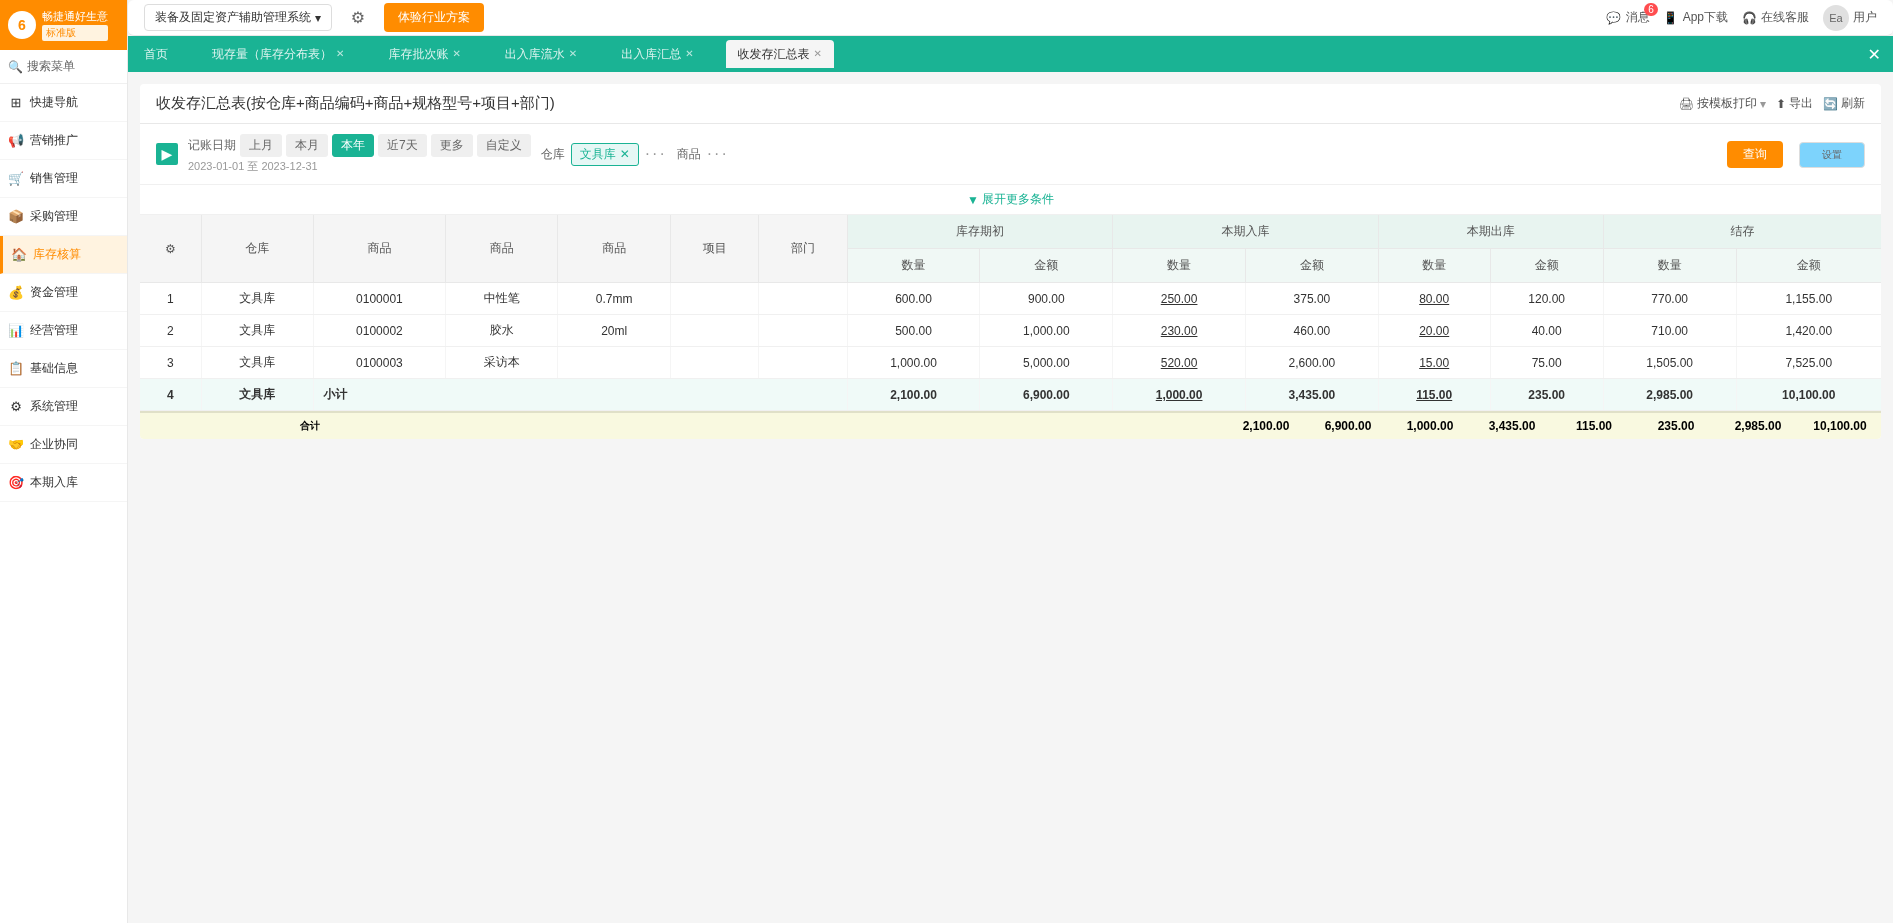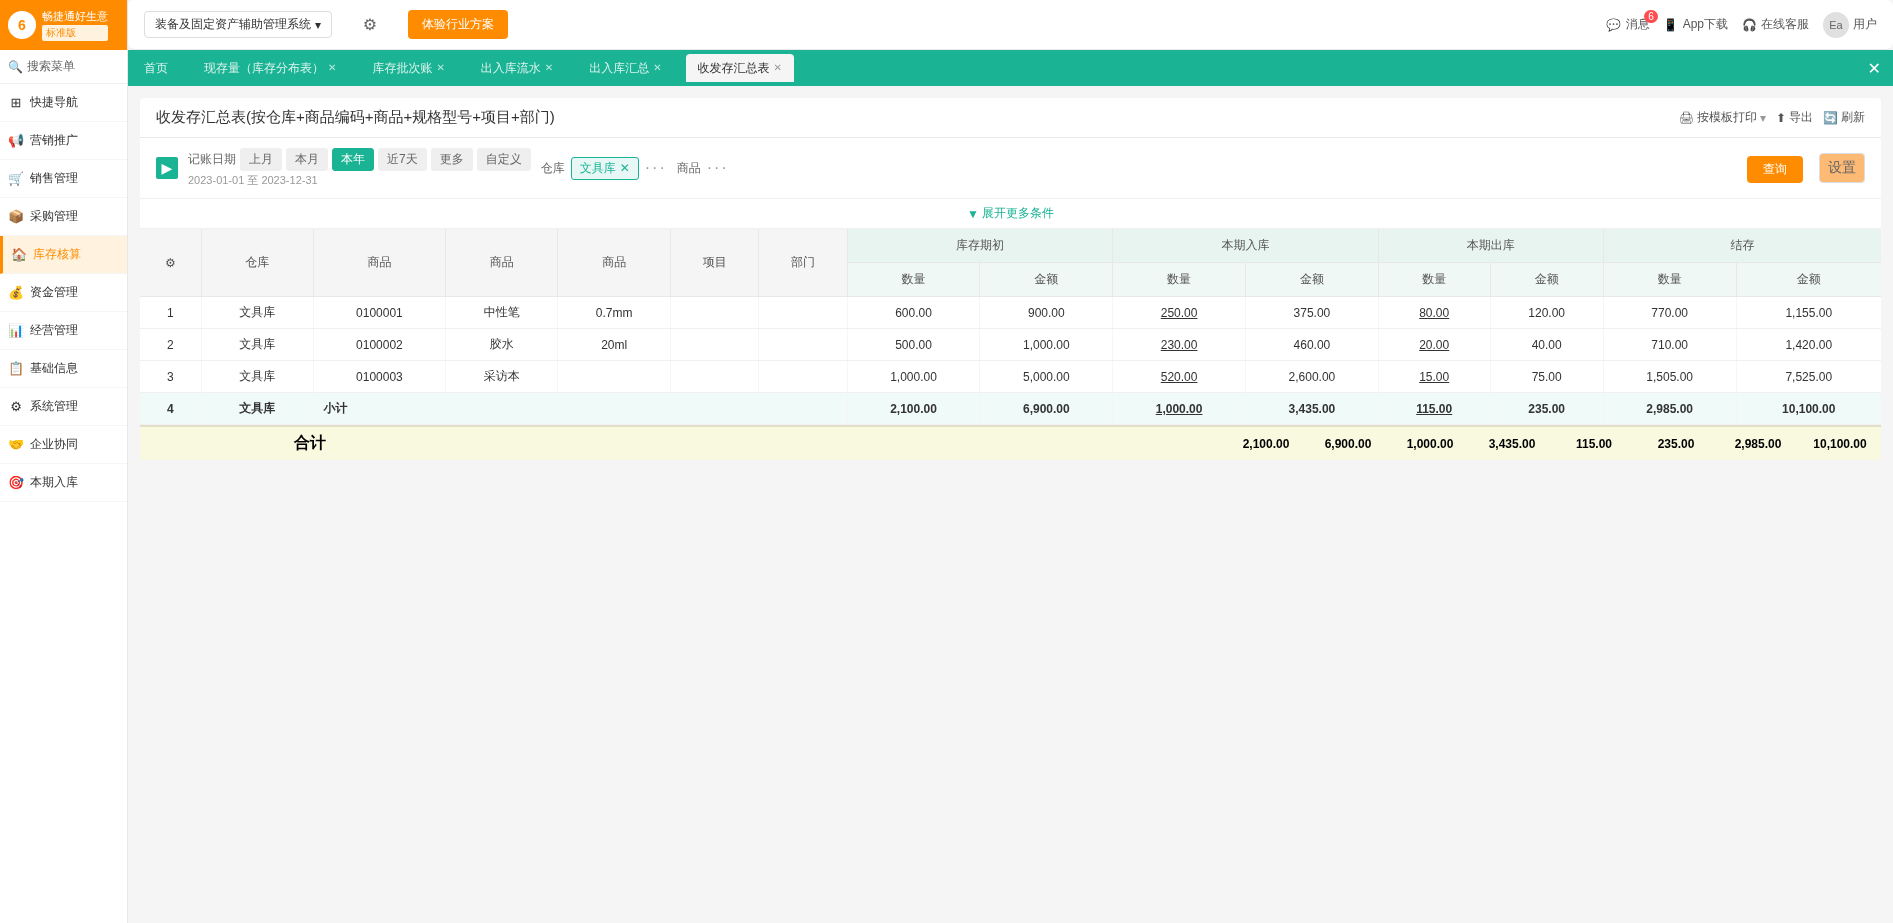--- a/index.html
+++ b/index.html
@@ -13,49 +13,49 @@
     .sidebar-search { padding: 8px; display: flex; align-items: center; gap: 4px; cursor: pointer; color: #666; border-bottom: 1px solid #f0f0f0; }
     .sidebar-item { padding: 10px 8px; display: flex; align-items: center; gap: 6px; cursor: pointer; color: #333; border-bottom: 1px solid #f5f5f5; }
     .sidebar-item.active { background: #fff3e0; color: #ff8c00; border-left: 3px solid #ff8c00; }
     .sidebar-item-icon { width: 16px; height: 16px; display: flex; align-items: center; justify-content: center; font-size: 13px; }
     .sidebar-item-label { font-size: 12px; }
 
     
     .main { flex: 1; display: flex; flex-direction: column; overflow: hidden; }
 
     
-    .topbar { background: #fff; height: 50px; display: flex; align-items: center; padding: 0 16px; border-bottom: 1px solid #e8e8e8; gap: 24px; border-radius: 6px; }
+    .topbar { background: #fff; height: 36px; display: flex; align-items: center; padding: 0 16px; border-bottom: 1px solid #e8e8e8; gap: 12px; border-radius: 6px; }
     .topbar-system-select { display: flex; align-items: center; gap: 4px; background: #fff; border: 1px solid #ddd; border-radius: 4px; padding: 4px 10px; font-size: 12px; color: #333; cursor: pointer; }
     .topbar-gear { width: 28px; height: 28px; display: flex; align-items: center; justify-content: center; cursor: pointer; color: #666; font-size: 16px; }
     .topbar-btn { background: #ff8c00; color: #fff; border: none; border-radius: 4px; padding: 6px 14px; font-size: 12px; cursor: pointer; }
     .topbar-right { display: flex; align-items: center; gap: 14px; margin-left: auto; }
     .topbar-badge-item { display: flex; align-items: center; gap: 4px; color: #555; cursor: pointer; font-size: 12px; position: relative; }
     .badge { background: #ff4d4f; color: #fff; border-radius: 10px; font-size: 10px; padding: 1px 4px; position: absolute; top: -6px; right: -8px; }
     .user-avatar { width: 26px; height: 26px; background: #e0e0e0; border-radius: 50%; display: flex; align-items: center; justify-content: center; font-size: 11px; color: #666; }
 
     
-    .tabbar { background: #1ab394; display: flex; align-items: center; height: 36px; padding: 0 4px; gap: 12px; }
+    .tabbar { background: #1ab394; display: flex; align-items: center; height: 36px; padding: 0 4px; gap: 20px; }
     .tab { display: flex; align-items: center; gap: 4px; padding: 0 12px; height: 28px; border-radius: 4px 4px 0 0; cursor: pointer; font-size: 12px; color: rgba(255,255,255,0.85); background: transparent; }
     .tab.active { background: #f5f5f5; color: #333; }
     .tab-close { color: rgba(255,255,255,0.7); font-size: 10px; line-height: 1; }
     .tab.active .tab-close { color: #999; }
     .tabbar-close { margin-left: auto; color: #fff; font-size: 16px; cursor: pointer; padding: 4px 8px; }
 
     
     .content { flex: 1; background: #f5f5f5; overflow-y: auto; padding: 12px; }
     .page-title { font-size: 15px; font-weight: normal; color: #333; }
     .date-btn { padding: 2px 8px; border-radius: 3px; cursor: pointer; font-size: 12px; color: #666; border: 1px solid transparent; }
     .date-btn.active { background: #1ab394; color: #fff; border-color: #1ab394; }
     .date-range { font-size: 11px; color: #999; }
     .warehouse-tag { display: flex; align-items: center; gap: 4px; background: #e6f7f5; border: 1px solid #1ab394; border-radius: 3px; padding: 2px 8px; font-size: 12px; color: #1ab394; }
     .tag-close { cursor: pointer; color: #1ab394; }
     .dots-btn { color: #999; cursor: pointer; font-size: 16px; letter-spacing: 2px; background: none; border: none; }
     .expand-btn { color: #1ab394; cursor: pointer; font-size: 12px; display: flex; align-items: center; gap: 3px; border: none; background: none; }
     .query-btn { background: #ff8c00; color: #fff; border: none; border-radius: 4px; padding: 5px 16px; font-size: 12px; cursor: pointer; }
-    .set-btn { background: #fdba74; color: #666; border: 1px solid #ddd; border-radius: 4px; padding: 5px 8px; font-size: 14px; cursor: pointer; }
+    .set-btn { background: #7dd3fc; color: #666; border: 1px solid #ddd; border-radius: 4px; padding: 5px 22px; font-size: 10px; cursor: pointer; }
     .expand-arrow { width: 22px; height: 22px; background: #1ab394; color: #fff; border-radius: 2px; display: flex; align-items: center; justify-content: center; cursor: pointer; font-size: 14px; }
 
     
     .table-wrapper { background: #fff; border-radius: 0 0 4px 4px; overflow: hidden; }
     table { width: 100%; border-collapse: collapse; font-size: 12px; }
     thead tr th { background: #f5f5f5; color: #555; font-weight: 500; padding: 8px 10px; text-align: center; border-bottom: 1px solid #e8e8e8; border-right: 1px solid #e8e8e8; white-space: nowrap; }
     thead tr th:last-child { border-right: none; }
     tbody tr td { padding: 7px 10px; text-align: center; border-bottom: 1px solid #f0f0f0; border-right: 1px solid #f5f5f5; color: #333; }
     tbody tr td:last-child { border-right: none; }
     tbody tr.subtotal { background: #f0faf8; font-weight: bold; }
@@ -339,21 +339,21 @@
             <td>3,435.00</td>
             <td><span class="underline-link">115.00</span></td>
             <td>235.00</td>
             <td>2,985.00</td>
             <td>10,100.00</td>
           </tr>
         </tbody>
       </table>
 
       <div style="background:#f9f9e0; border-top:2px solid #e0e0c8; display:flex; align-items:center; padding:6px 0;">
-        <div style="width:340px; text-align:center; font-weight:bold; font-size:16px;">合计</div>
+        <div style="width:340px; text-align:center; font-weight:bold; font-size:10px;">合计</div>
         <div style="flex:1; display:flex; justify-content:flex-end;">
           <div style="display:flex; gap:0;">
             <div style="width:82px; text-align:center; font-weight:bold; font-size:12px;">2,100.00</div>
             <div style="width:82px; text-align:center; font-weight:bold; font-size:12px;">6,900.00</div>
             <div style="width:82px; text-align:center; font-weight:bold; font-size:12px;">1,000.00</div>
             <div style="width:82px; text-align:center; font-weight:bold; font-size:12px;">3,435.00</div>
             <div style="width:82px; text-align:center; font-weight:bold; font-size:12px;">115.00</div>
             <div style="width:82px; text-align:center; font-weight:bold; font-size:12px;">235.00</div>
             <div style="width:82px; text-align:center; font-weight:bold; font-size:12px;">2,985.00</div>
             <div style="width:82px; text-align:center; font-weight:bold; font-size:12px;">10,100.00</div>

